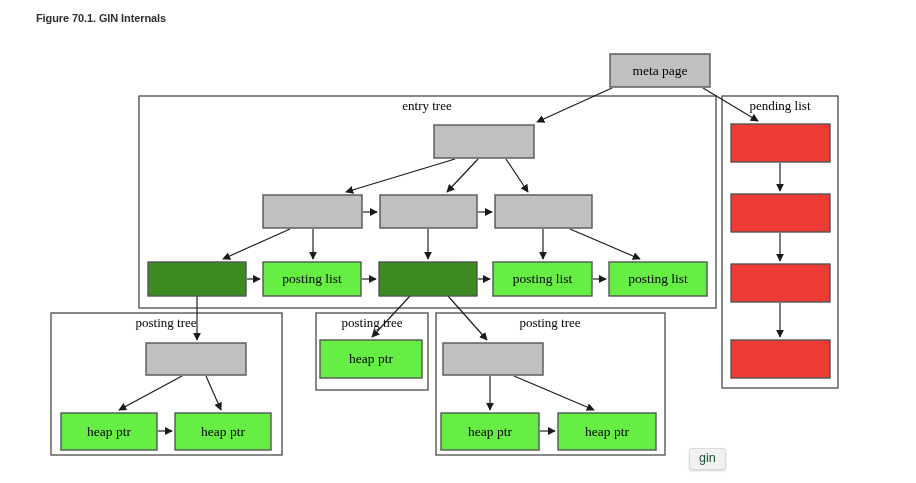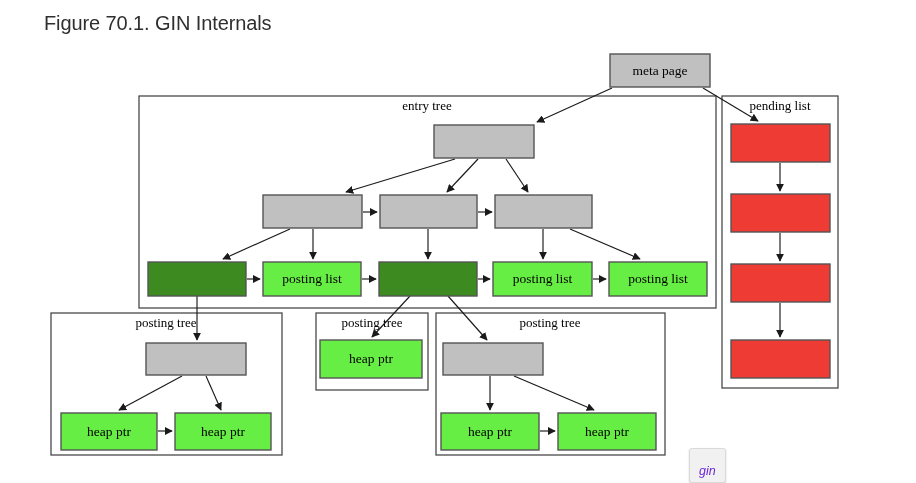--- a/index.html
+++ b/index.html
@@ -12,26 +12,25 @@
     height: 483px;
     position: relative;
     overflow: hidden;
     font-family: "Liberation Sans", sans-serif;
   }
   #figure-title {
     position: absolute;
     left: 36px;
     top: 12px;
     font-family: "Liberation Sans", sans-serif;
-    font-weight: normal;
-    font-size: 20px;
+    font-weight: bold;
+    font-size: 11px;
     color: #2f2f2f;
     letter-spacing: -0.1px;
     white-space: nowrap;
-    margin-left: 8px;
   }
   #diagram-canvas {
     position: absolute;
     left: 0;
     top: 0;
     width: 916px;
     height: 483px;
   }
   .node-label, .group-label {
     font-family: "Liberation Serif", serif;
@@ -45,30 +44,29 @@
   .group-box { fill: #ffffff; stroke: #4a4a4a; stroke-width: 1.3; }
   .edge {
     stroke: #1a1a1a;
     stroke-width: 1.15;
     fill: none;
   }
   #gin-badge {
     position: absolute;
     left: 689px;
     top: 448px;
-    padding: 16px 9px 4px 9px;
+    padding: 3px 9px 4px 9px;
     background: #f1f1f1;
     border: 1px solid #d9d9d9;
     border-radius: 3px;
     box-shadow: 0 1px 2px rgba(0,0,0,0.18);
     font-family: "Liberation Sans", sans-serif;
     font-size: 12.5px;
-    color: #6d28d9;
+    color: #14532d;
     line-height: 1;
-    font-style: italic;
   }
 </style>
 </head>
 <body>
 
 <div id="figure-title">Figure 70.1. GIN Internals</div>
 
 <svg id="diagram-canvas" viewBox="0 0 916 483" xmlns="http://www.w3.org/2000/svg">
   <defs>
     <marker id="arrow-head" viewBox="0 0 10 10" refX="9" refY="5" markerWidth="7" markerHeight="7" orient="auto-start-reverse">

